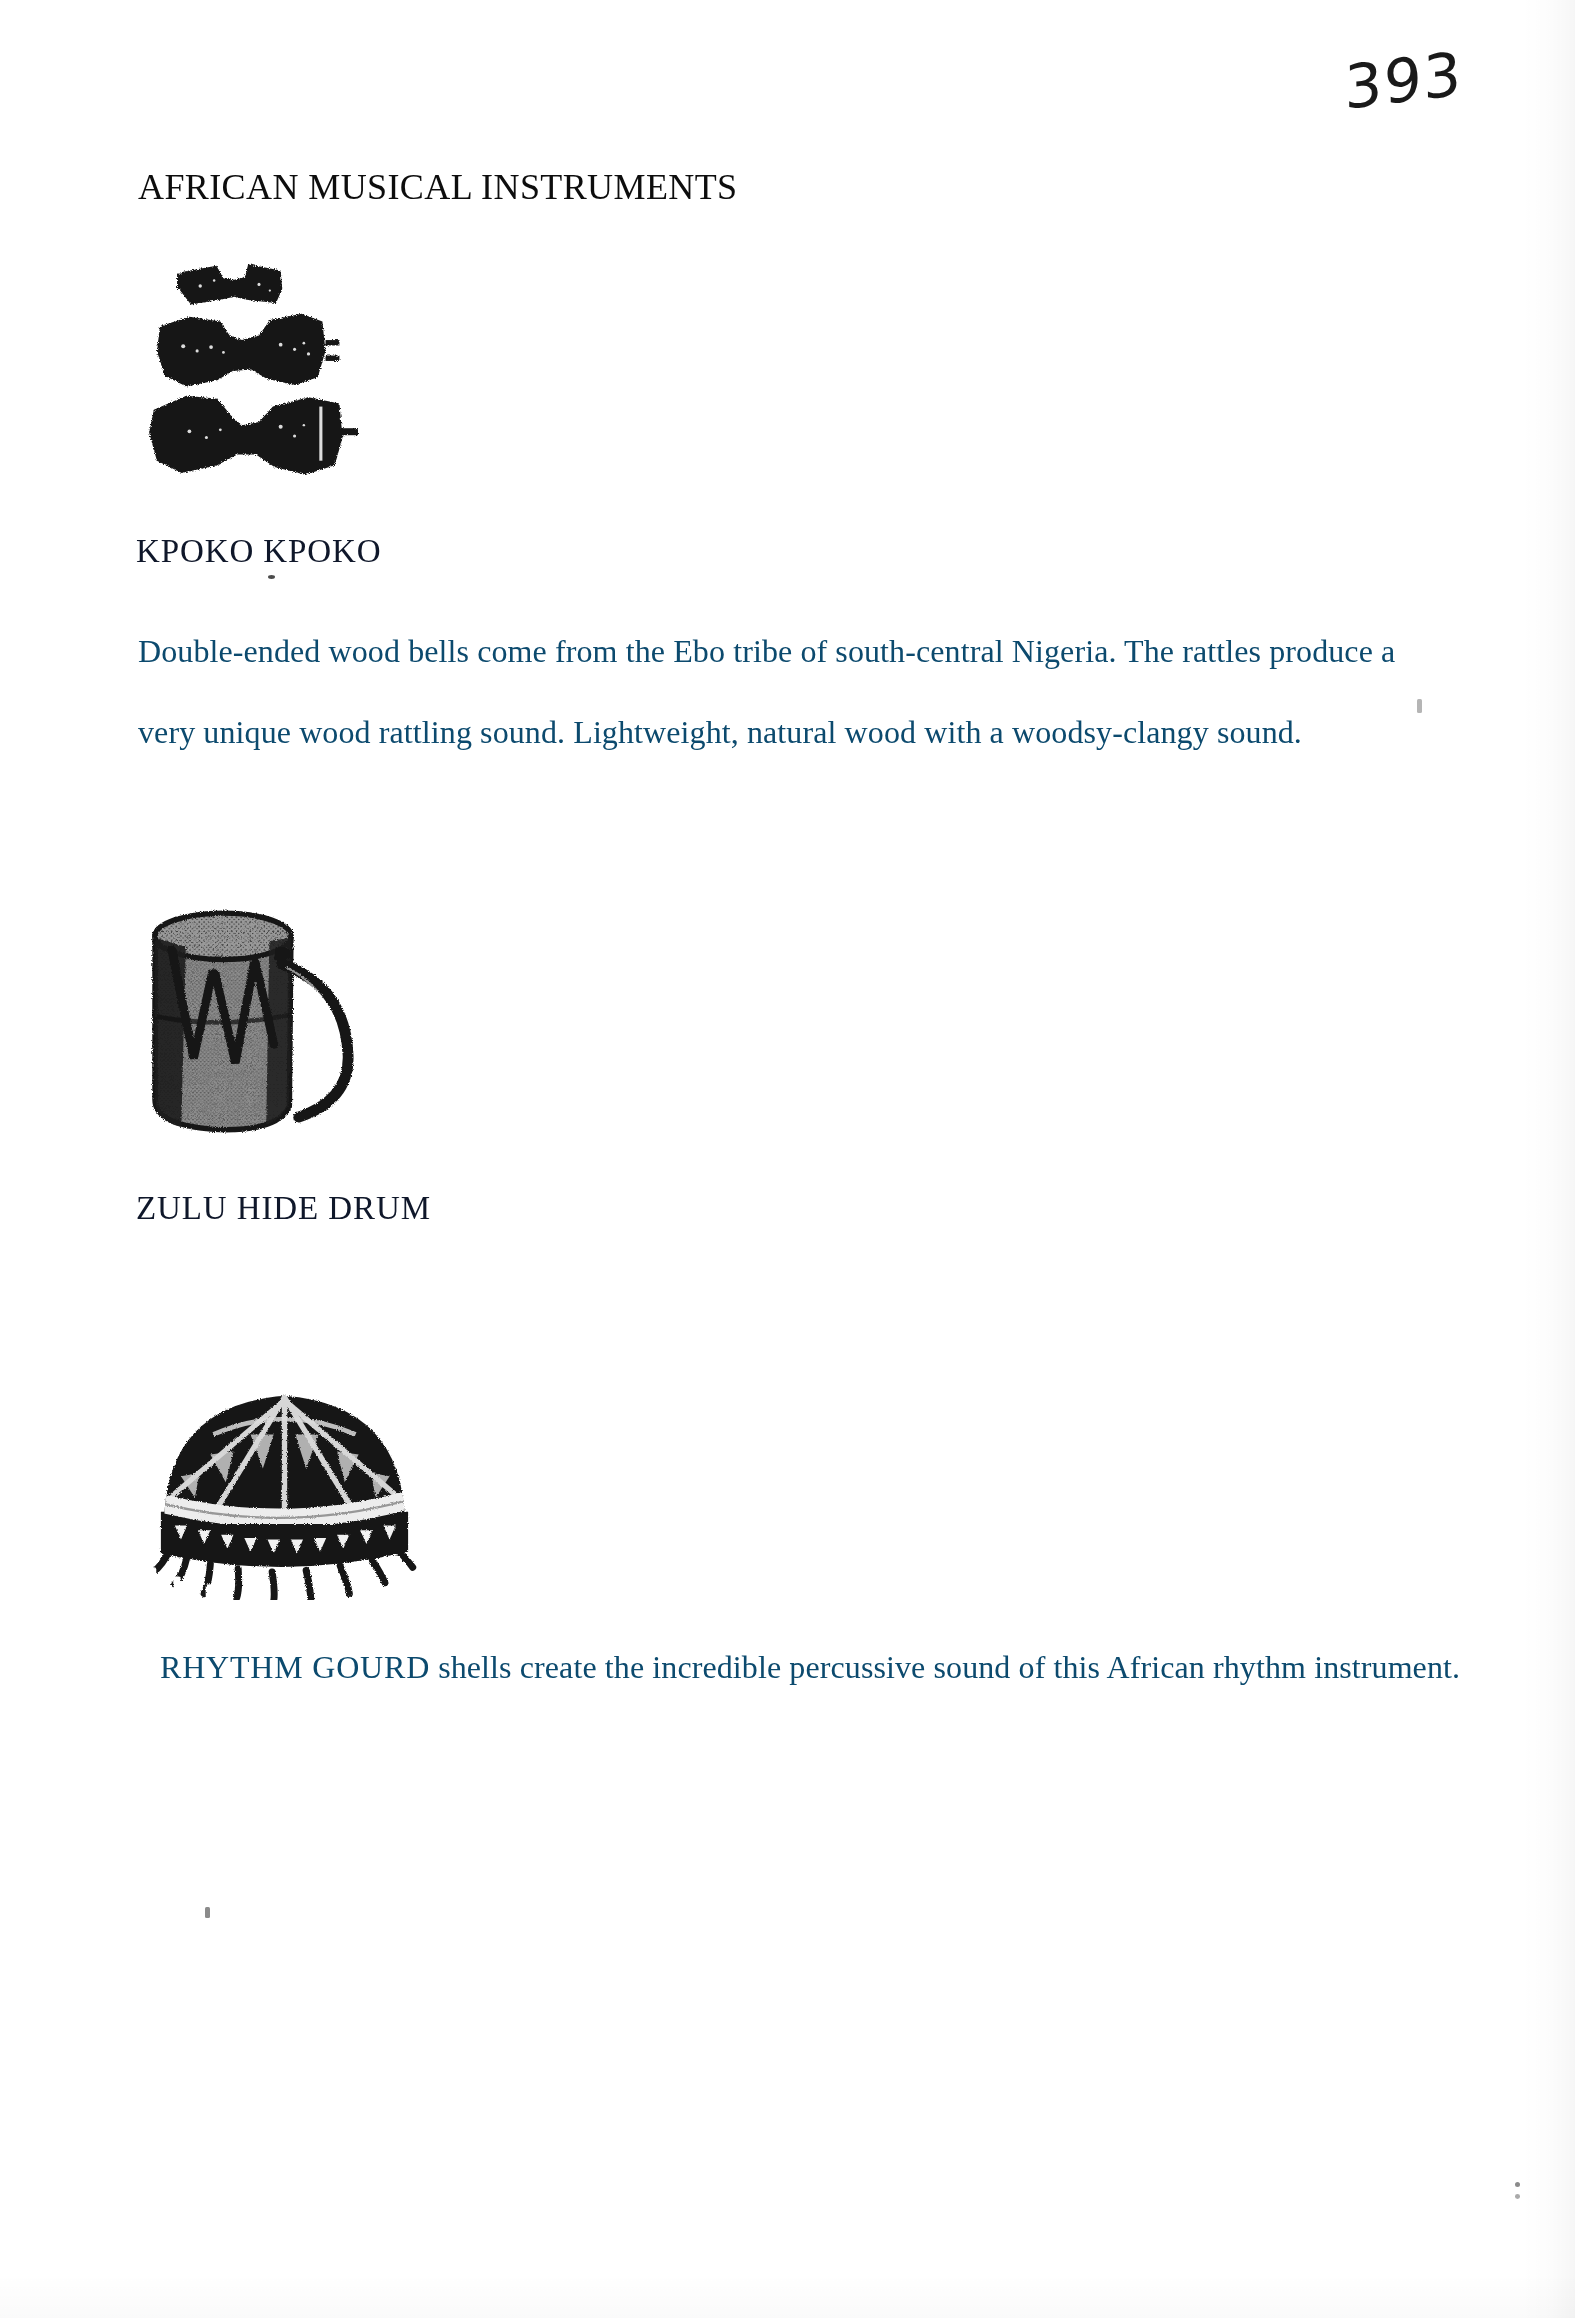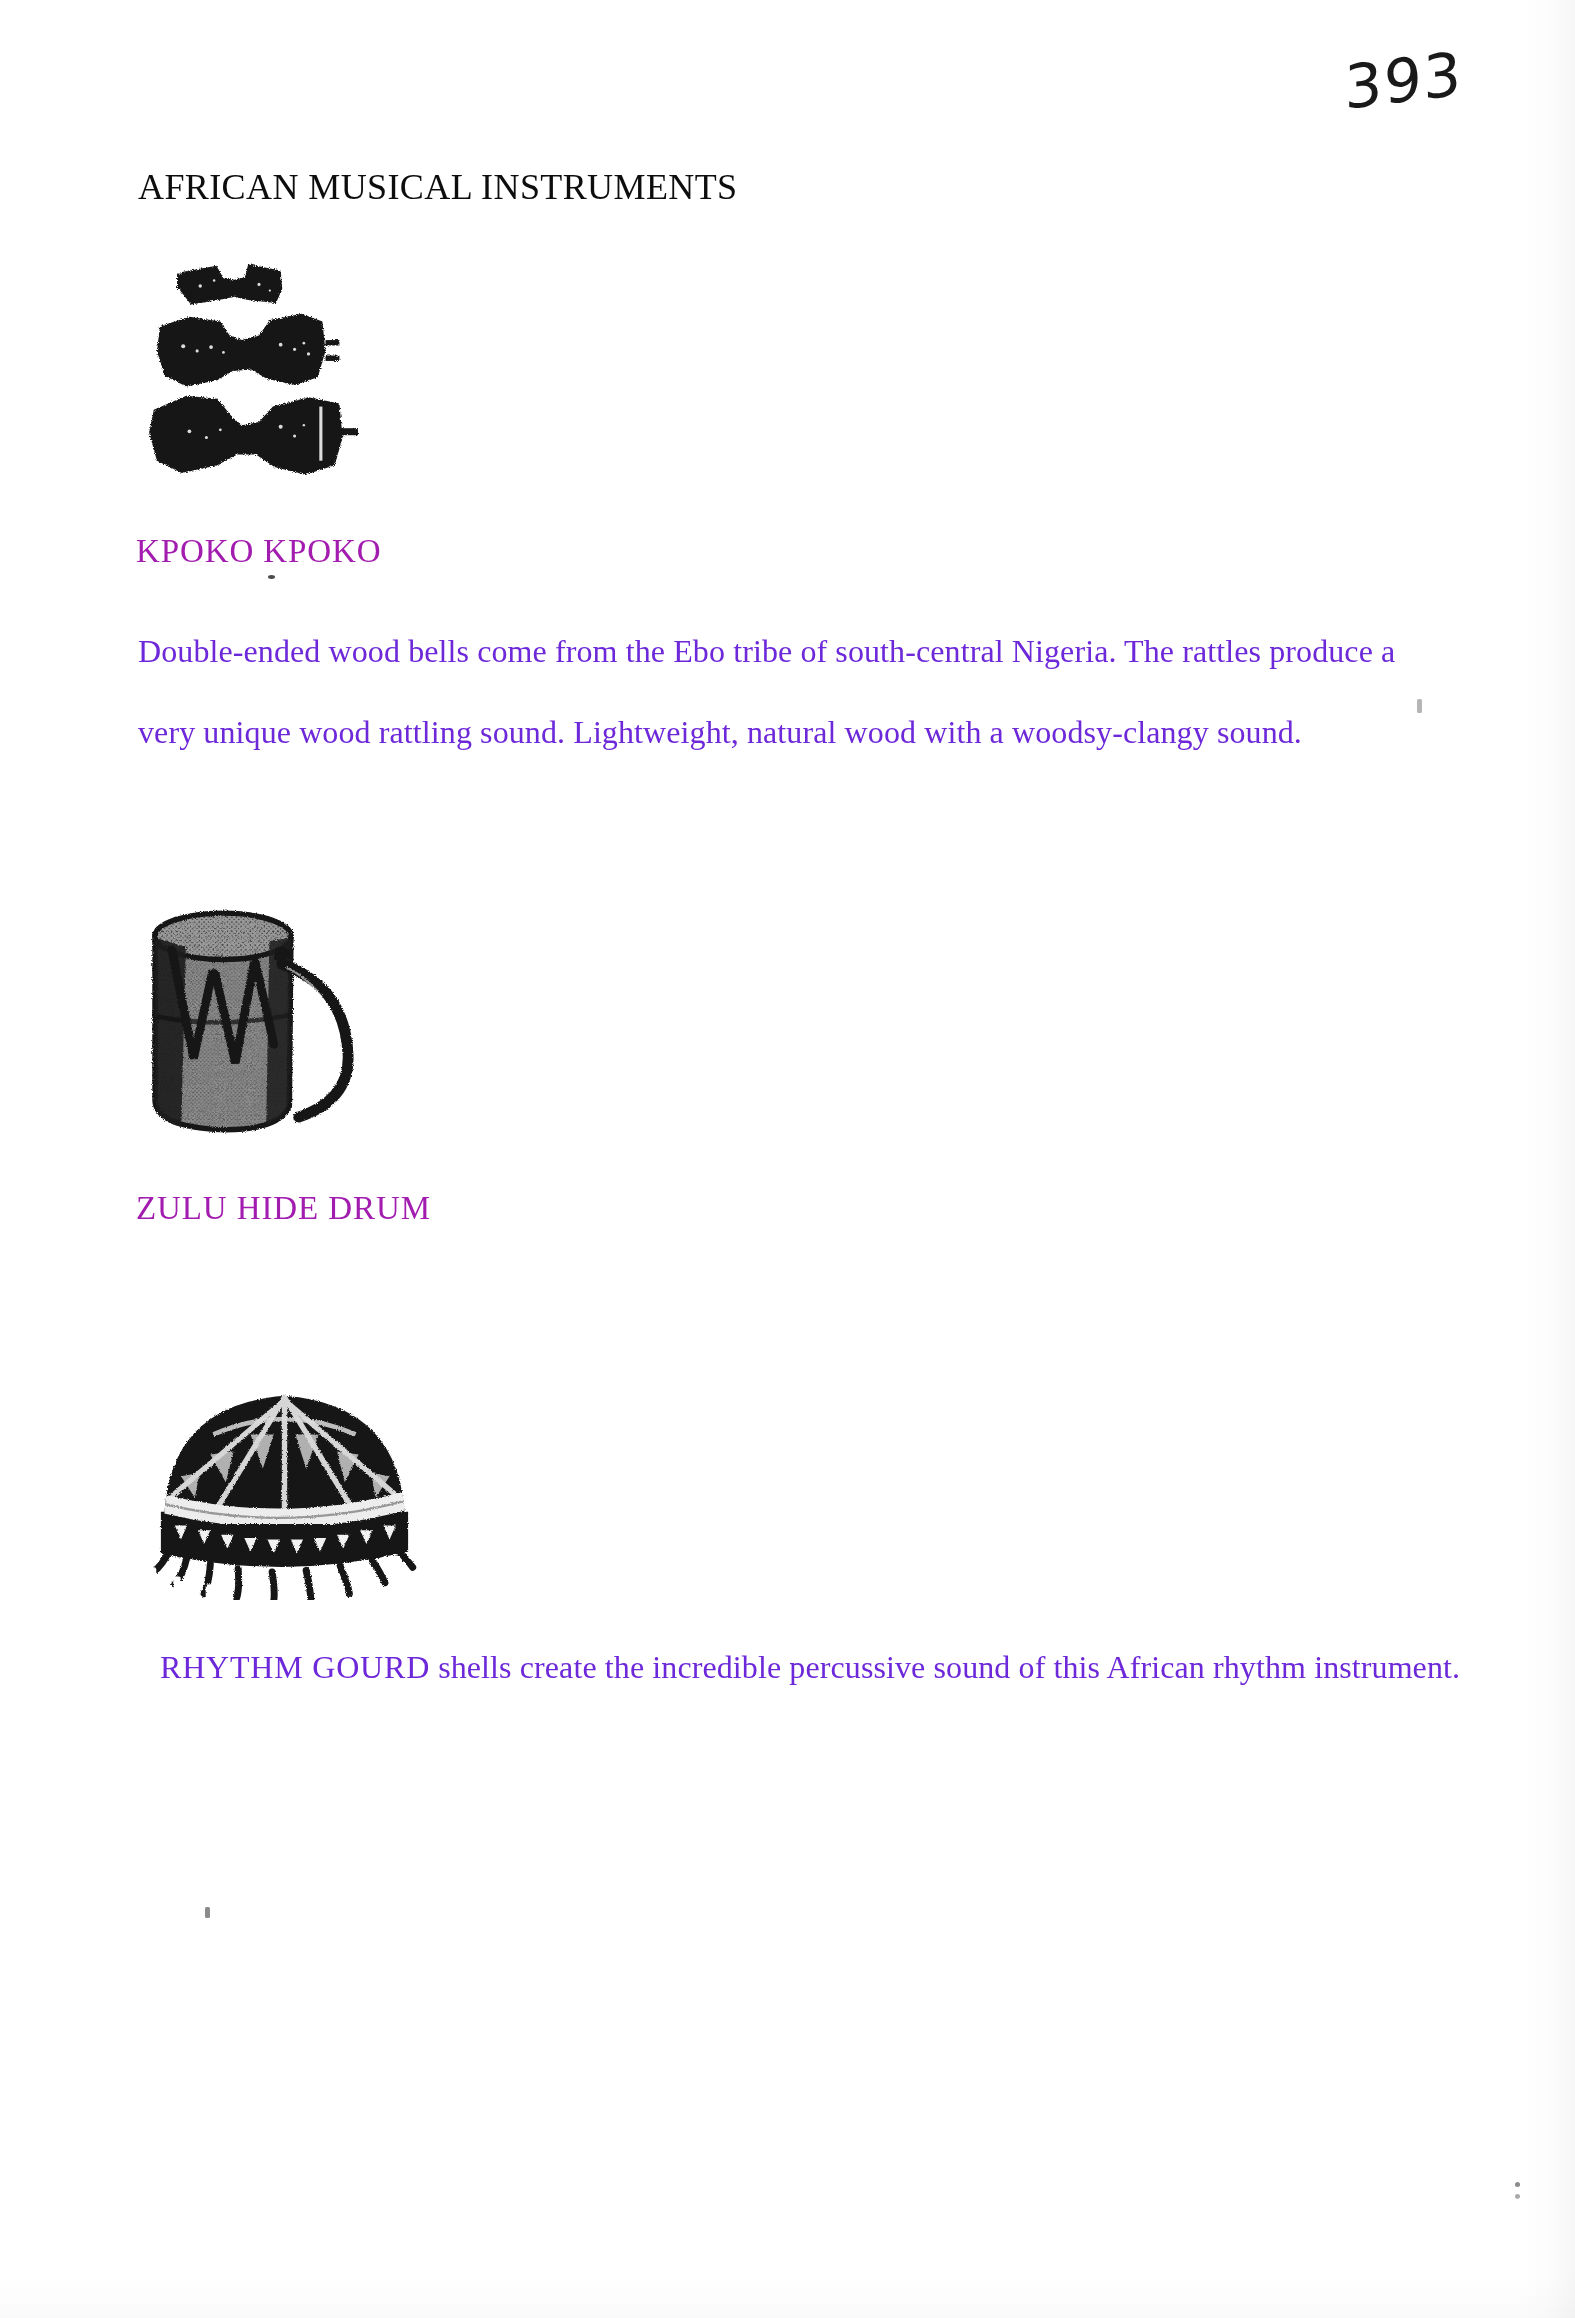--- a/index.html
+++ b/index.html
@@ -64,30 +64,30 @@
     letter-spacing: 0.4px;
     color: #0d0d0d;
     white-space: nowrap;
   }
 
   .instrument-name {
     position: absolute;
     font-size: 33px;
     font-weight: 400;
     letter-spacing: 0.9px;
-    color: #a21caf;
+    color: #0f172a;
     white-space: nowrap;
   }
 
   .body-text {
     position: absolute;
     font-size: 32px;
     font-weight: 400;
     line-height: 81px;
-    color: #6d28d9;
+    color: #0c4a6e;
     letter-spacing: 0.1px;
   }
 
   .lead-caps {
     letter-spacing: 0.8px;
   }
 
   
   #name-kpoko      { left: 136px; top: 533px; }
   #para-kpoko      { left: 138px; top: 611px; width: 1314px; }

